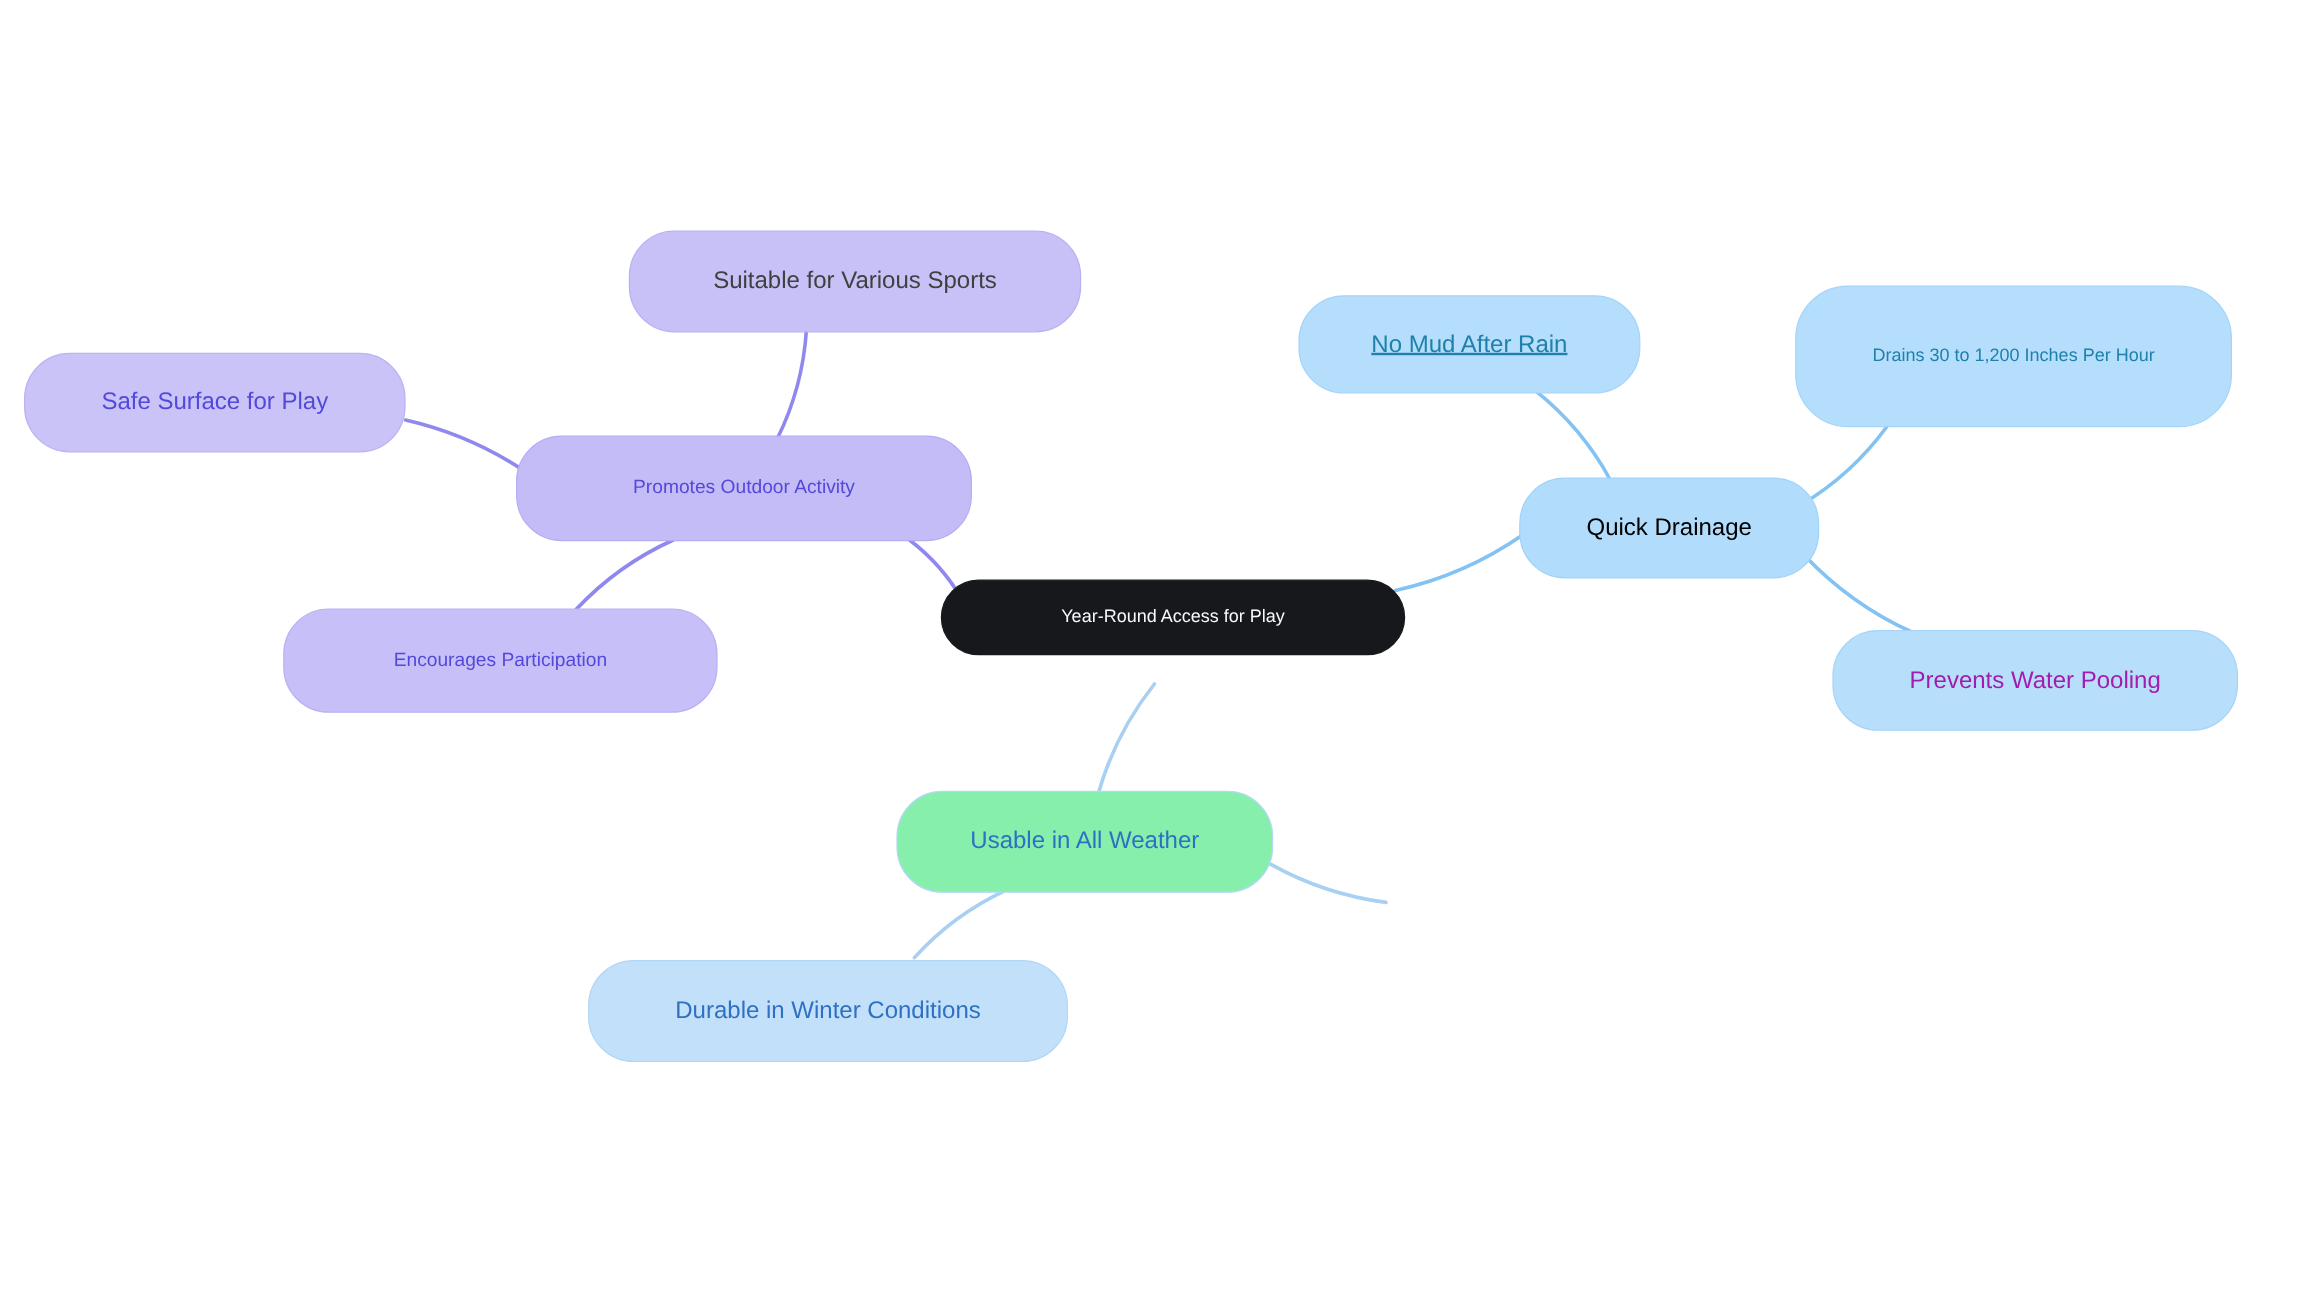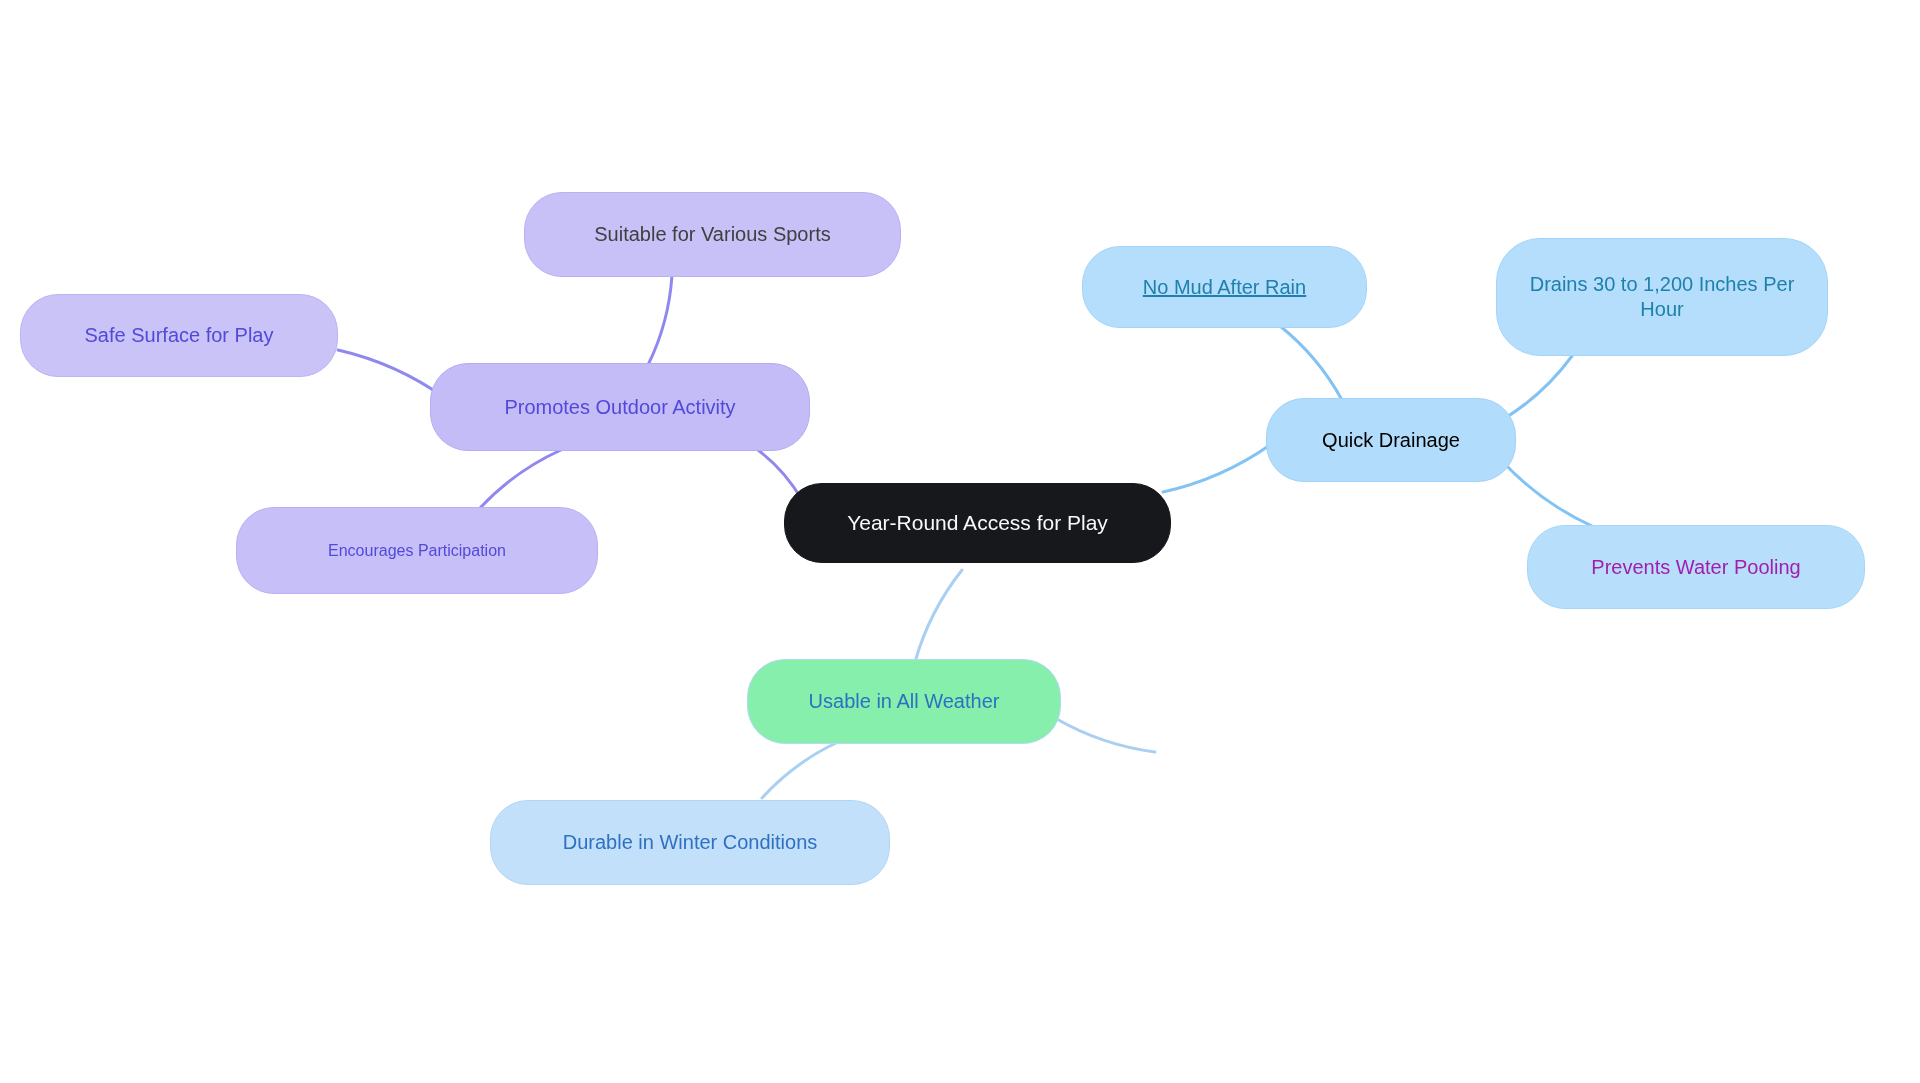--- a/index.html
+++ b/index.html
@@ -51,42 +51,42 @@
       <path d="M 758 450 Q 785 470.6 802 500" stroke="#8f88ef" stroke-width="3" fill="none" stroke-linecap="round"></path>
       <path d="M 1280 326 Q 1318.4 356.8 1342 400" stroke="#82c3f4" stroke-width="3" fill="none" stroke-linecap="round"></path>
       <path d="M 1572 356 Q 1543.4 395 1502 420" stroke="#82c3f4" stroke-width="3" fill="none" stroke-linecap="round"></path>
       <path d="M 1594 527 Q 1542 503.6 1503 462" stroke="#82c3f4" stroke-width="3" fill="none" stroke-linecap="round"></path>
       <path d="M 1270 445 Q 1221.2 479.2 1163 492" stroke="#82c3f4" stroke-width="3" fill="none" stroke-linecap="round"></path>
       <path d="M 915 662 Q 929.3 611.3 962 570" stroke="#a9cff2" stroke-width="3" fill="none" stroke-linecap="round"></path>
       <path d="M 1155 752 Q 1101.6 745 1055 718" stroke="#a9cff2" stroke-width="3" fill="none" stroke-linecap="round"></path>
       <path d="M 762 798 Q 794.4 762.4 838 742" stroke="#a9cff2" stroke-width="3" fill="none" stroke-linecap="round"></path>
     </svg>
 
-<div class="node" style="left: 784px; top: 483px; width: 387px; height: 80px; background: rgb(22, 24, 28); border-color: rgb(22, 24, 28); color: rgb(247, 249, 251); font-size: 21px; border-radius: 38px;">
+<div class="node" style="left: 784px; top: 483px; width: 387px; height: 63px; background: rgb(22, 24, 28); border-color: rgb(22, 24, 28); color: rgb(247, 249, 251); font-size: 15px; border-radius: 38px;">
       <span>Year-Round Access for Play</span>
     </div>
-    <div class="node" style="left: 430px; top: 363px; width: 380px; height: 88px; background: rgb(195, 188, 247); border-color: rgb(181, 173, 243); color: rgb(83, 73, 217); font-size: 20px; border-radius: 38px;">
+    <div class="node" style="left: 430px; top: 363px; width: 380px; height: 88px; background: rgb(195, 188, 247); border-color: rgb(181, 173, 243); color: rgb(83, 73, 217); font-size: 16px; border-radius: 38px;">
       <span>Promotes Outdoor Activity</span>
     </div>
     <div class="node" style="left: 524px; top: 192px; width: 377px; height: 85px; background: rgb(199, 193, 248); border-color: rgb(185, 177, 244); color: #404040; font-size: 20px; border-radius: 38px;">
       <span>Suitable for Various Sports</span>
     </div>
     <div class="node" style="left: 20px; top: 294px; width: 318px; height: 83px; background: rgb(201, 195, 248); border-color: rgb(187, 179, 244); color: rgb(83, 73, 217); font-size: 20px; border-radius: 38px;">
       <span>Safe Surface for Play</span>
     </div>
     <div class="node" style="left: 236px; top: 507px; width: 362px; height: 87px; background: rgb(199, 192, 248); border-color: rgb(185, 177, 244); color: rgb(83, 73, 217); font-size: 16px; border-radius: 38px;">
       <span>Encourages Participation</span>
     </div>
     <div class="node" style="left: 1266px; top: 398px; width: 250px; height: 84px; background: rgb(178, 220, 251); border-color: rgb(161, 210, 248); color: #000000; font-size: 20px; border-radius: 38px;">
       <span>Quick Drainage</span>
     </div>
     <div class="node" style="left: 1082px; top: 246px; width: 285px; height: 82px; background: rgb(181, 222, 252); border-color: rgb(164, 212, 249); color: rgb(31, 129, 171); font-size: 20px; border-radius: 38px; text-decoration: underline;">
       <span>No Mud After Rain</span>
     </div>
-    <div class="node" style="left: 1496px; top: 238px; width: 332px; height: 118px; background: rgb(181, 222, 252); border-color: rgb(164, 212, 249); color: rgb(31, 129, 171); font-size: 20px; border-radius: 44px;">
+    <div class="node" style="left: 1496px; top: 238px; width: 364px; height: 118px; background: rgb(181, 222, 252); border-color: rgb(164, 212, 249); color: rgb(31, 129, 171); font-size: 15px; border-radius: 44px;">
       <span>Drains 30 to 1,200 Inches Per Hour</span>
     </div>
     <div class="node" style="left: 1527px; top: 525px; width: 338px; height: 84px; background: rgb(183, 223, 252); border-color: rgb(166, 213, 249); color: #a21caf; font-size: 20px; border-radius: 38px;">
       <span>Prevents Water Pooling</span>
     </div>
     <div class="node" style="left: 747px; top: 659px; width: 314px; height: 85px; background: #86efac; border-color: rgb(180, 216, 246); color: rgb(46, 112, 193); font-size: 20px; border-radius: 38px;">
       <span>Usable in All Weather</span>
     </div>
     <div class="node" style="left: 490px; top: 800px; width: 400px; height: 85px; background: rgb(195, 224, 250); border-color: rgb(178, 214, 246); color: rgb(46, 112, 193); font-size: 20px; border-radius: 38px;">
       <span>Durable in Winter Conditions</span>

